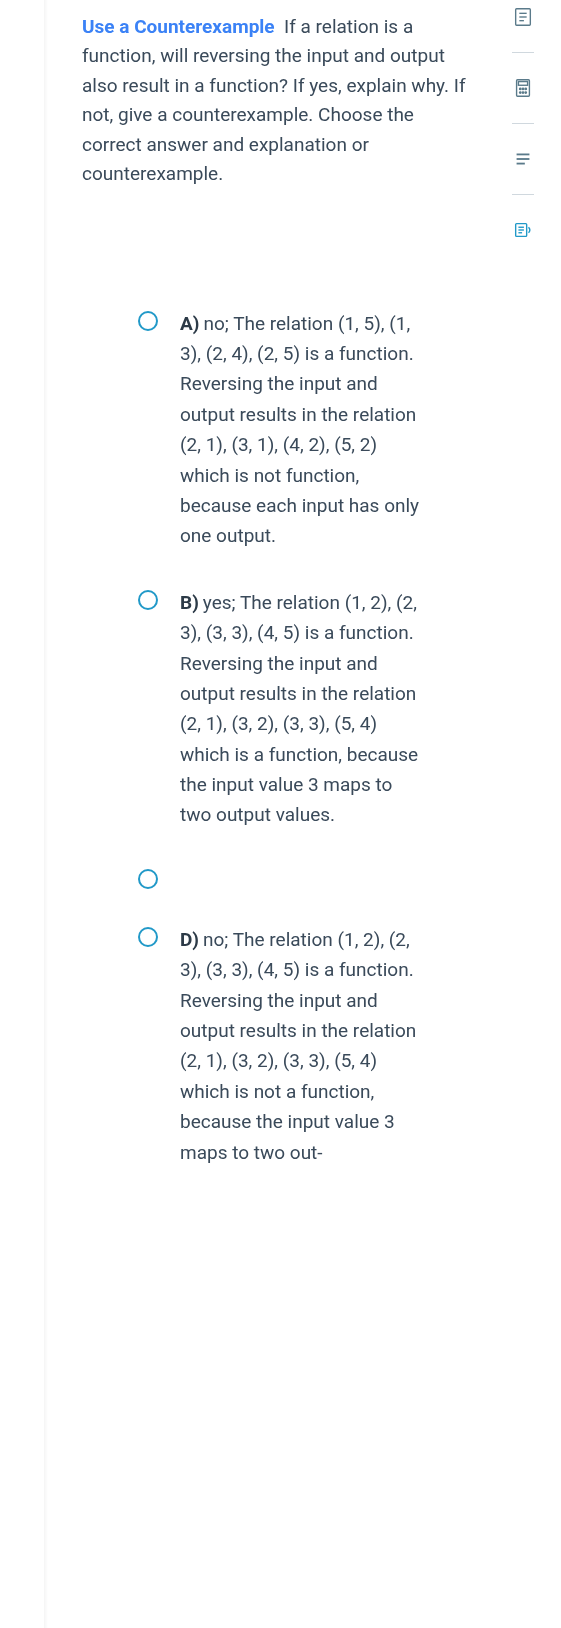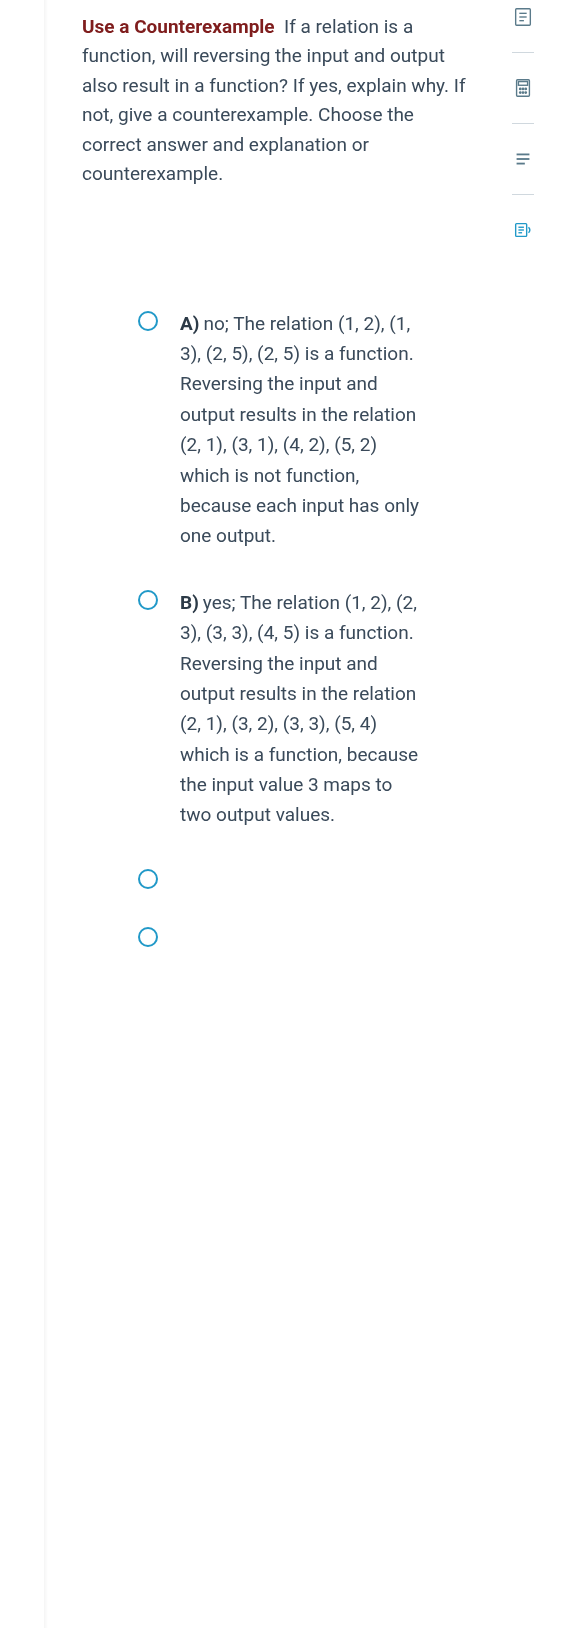--- a/index.html
+++ b/index.html
@@ -24,21 +24,21 @@
   }
   .question {
     font-size: 19px;
     line-height: 1.55;
     color: #3a4a5a;
     max-width: 390px;
     padding-bottom: 20px;
   }
   .question .title {
     font-weight: 700;
-    color: #7f1d1d;
+    color: #3b82f6;
   }
   .choices {
     padding-top: 100px;
     padding-left: 56px;
   }
   .choice {
     display: flex;
     align-items: flex-start;
     gap: 22px;
     margin-bottom: 36px;
@@ -100,37 +100,40 @@
   <div class="question">
     <span class="title">Use a Counterexample</span>
     &nbsp;<span>If a relation is a function, will reversing the input and output also result in a function? If yes, explain why. If not, give a counterexample. Choose the correct answer and explanation or counterexample.</span>
   </div>
 
   <div class="choices">
 
     <div class="choice">
       <div class="radio"></div>
       <div class="choice-body">
-        <span class="choice-label">A)</span><span>no; The relation (1, 2), (1, 3), (2, 5), (2, 5) is a func­tion. Reversing the in­put and output results in the relation (2, 1), (3, 1), (4, 2), (5, 2) which is not function, because each input has only one output.</span>
+        <span class="choice-label">A)</span><span>no; The relation (1, 5), (1, 3), (2, 4), (2, 5) is a func­tion. Reversing the in­put and output results in the relation (2, 1), (3, 1), (4, 2), (5, 2) which is not function, because each input has only one output.</span>
       </div>
     </div>
 
     <div class="choice">
       <div class="radio"></div>
       <div class="choice-body">
         <span class="choice-label">B)</span><span>yes; The relation (1, 2), (2, 3), (3, 3), (4, 5) is a function. Reversing the input and output results in the relation (2, 1), (3, 2), (3, 3), (5, 4) which is a function, because the input value 3 maps to two output values.</span>
       </div>
     </div>
 
     <div class="choice">
       <div class="radio"></div>
     </div>
 
     <div class="choice">
       <div class="radio"></div>
+      <div class="choice-body">
+        <span class="choice-label">D)</span><span>no; The relation (1, 2), (2, 3), (3, 3), (4, 5) is a function. Reversing the input and output re­sults in the relation (2, 1), (3, 2), (3, 3), (5, 4) which is not a function, because the input val­ue 3 maps to two out-</span>
+      </div>
     </div>
 
   </div>
 </div>
 
 <div class="toolbar">
   <div class="tool" title="notes">
     <svg width="22" height="22" viewBox="0 0 24 24">
         <rect x="4" y="3" width="16" height="18" rx="1"></rect>
         <line x1="8" y1="8" x2="16" y2="8"></line>

